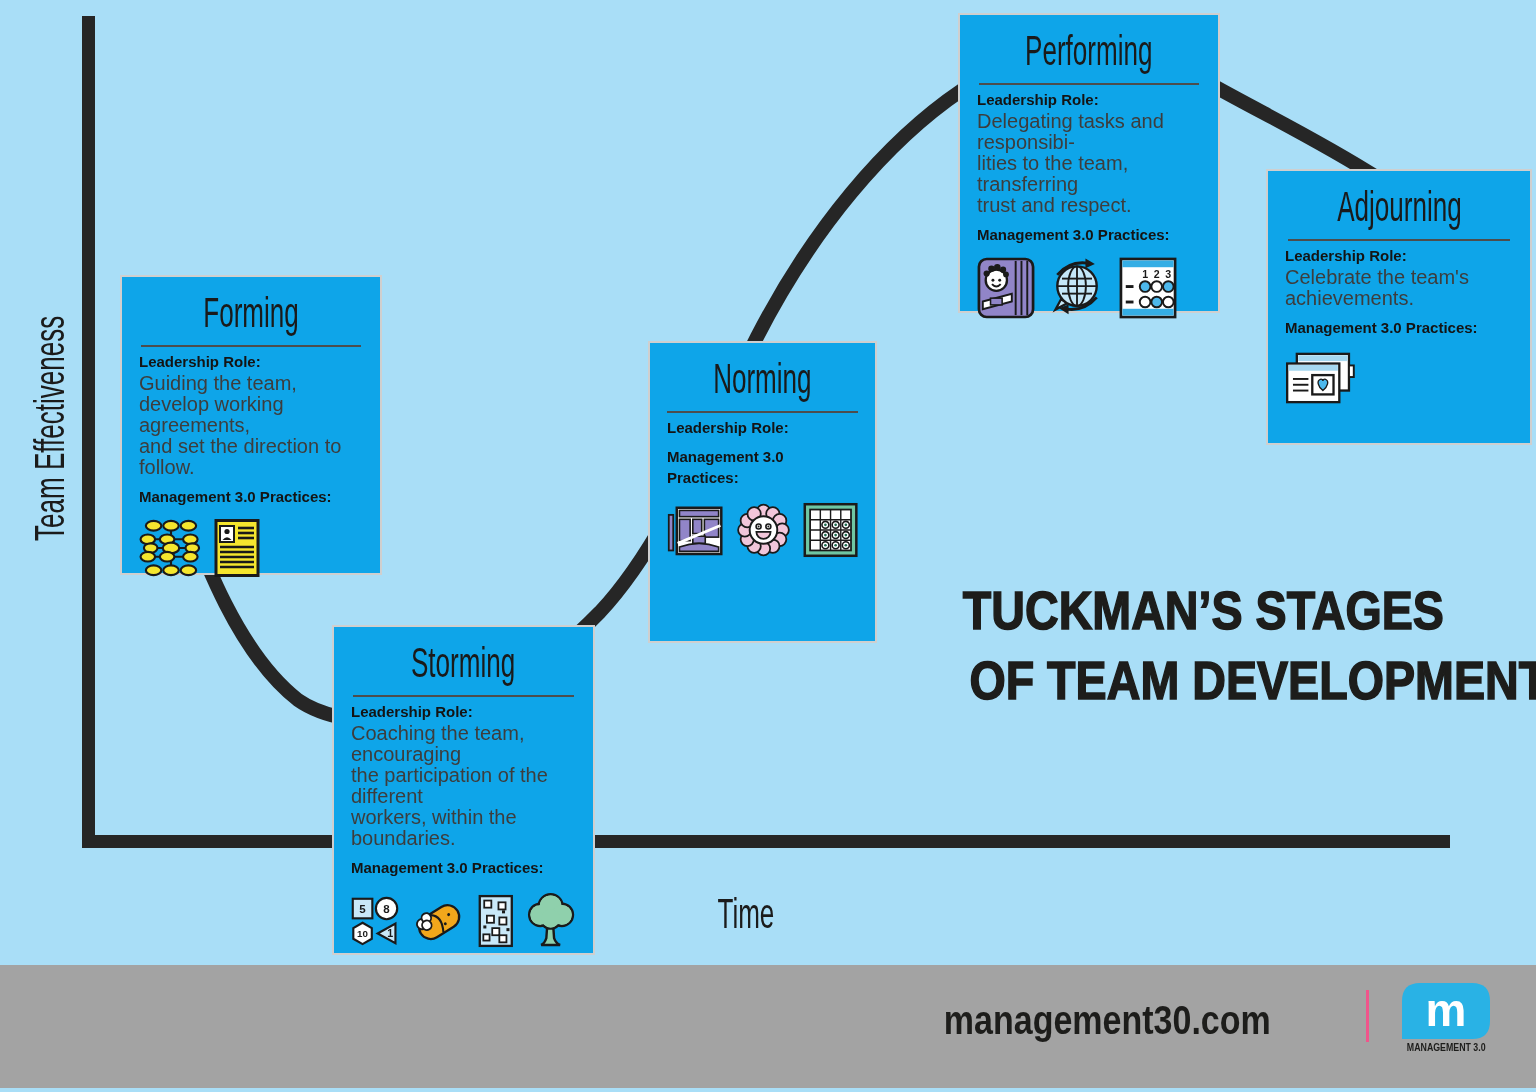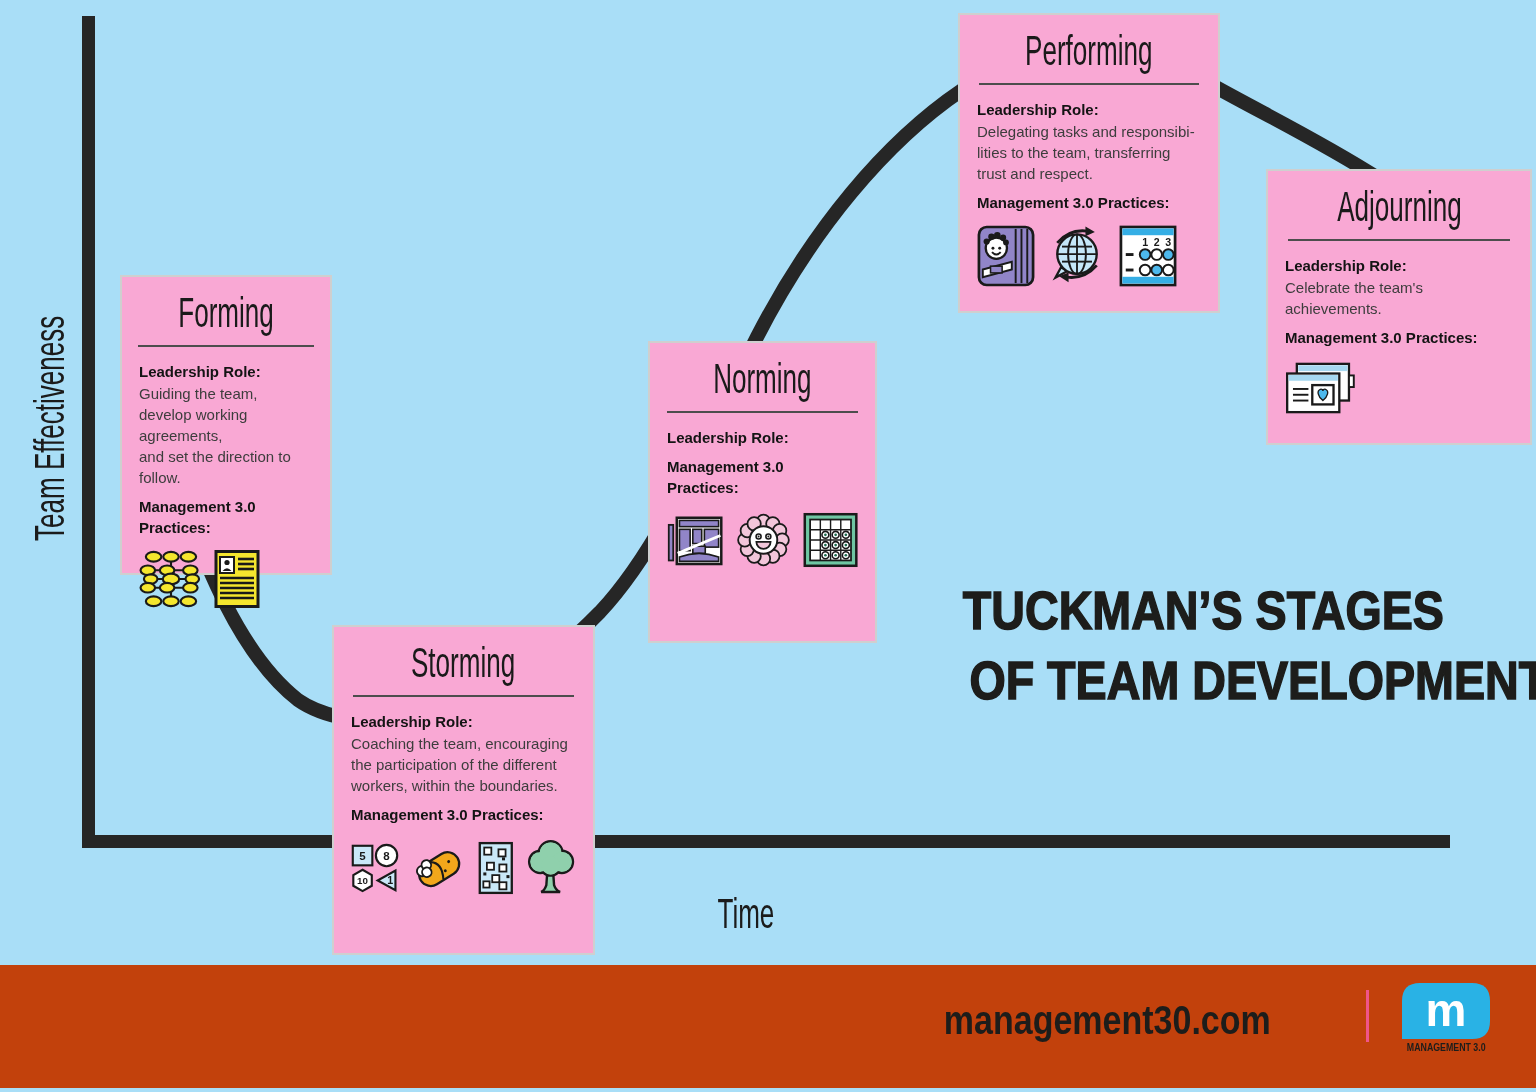--- a/index.html
+++ b/index.html
@@ -24,32 +24,32 @@
            transform:rotate(-90deg);font-size:42px;color:#1b1b1b;z-index:2;}
   .x-label{position:absolute;left:646px;top:890px;width:200px;text-align:center;
            font-size:42px;color:#1b1b1b;z-index:2;}
 
   
   .main-title{position:absolute;left:930px;top:576px;width:520px;text-align:center;z-index:2;
               font-size:53px;font-weight:700;color:#1d1d1b;line-height:70px;
               -webkit-text-stroke:1.5px #1d1d1b;}
 
   
-  .card{position:absolute;background:#f9a8d4;border:2px solid #cfcfcf;box-sizing:border-box;z-index:3;}
+  .card{position:absolute;background:#0ea5e9;border:2px solid #cfcfcf;box-sizing:border-box;z-index:3;}
   .card-title-wrap{text-align:center;margin-top:10px;height:52px;}
   .card-title{font-size:42px;color:#1a1a1a;line-height:52px;}
   .card-rule{width:85%;margin:6px auto 0 auto;border-top:2px solid #4d4d4d;}
-  .card-body{padding:14px 17px 0 17px;}
+  .card-body{padding:4px 17px 0 17px;}
   .lead-label,.prac-label{font-size:15px;font-weight:bold;color:#141414;line-height:21px;}
-  .lead-text{font-size:15px;color:#3d3d3d;line-height:21px;white-space:pre-line;margin-top:1px;}
+  .lead-text{font-size:20px;color:#3d3d3d;line-height:21px;white-space:pre-line;margin-top:1px;}
   .prac-label{margin-top:8px;}
   .icon-row{display:flex;align-items:flex-end;gap:11px;margin-top:12px;}
 
   
-  .footer-band{position:absolute;left:0;top:965px;width:1536px;height:123px;background:#c2410c;z-index:4;}
+  .footer-band{position:absolute;left:0;top:965px;width:1536px;height:123px;background:#a3a3a3;z-index:4;}
   .website{position:absolute;left:0px;top:33px;width:1300px;text-align:right;font-size:40px;
            font-weight:700;color:#1d1d1b;}
   .divider{position:absolute;left:1366px;top:25px;width:3px;height:52px;background:#f0558b;}
   .logo{position:absolute;left:1402px;top:18px;width:88px;height:56px;}
   .brand-name{position:absolute;left:1386px;top:76px;width:120px;text-align:center;
               font-size:11px;font-weight:700;color:#1d1d1b;}
   svg text{font-family:"Liberation Sans", sans-serif;}
 </style>
 </head>
 <body>
@@ -70,21 +70,21 @@
   <div class="y-axis"></div>
   <div class="x-axis"></div>
   <div class="y-label"><span class="cond">Team Effectiveness</span></div>
   <div class="x-label"><span class="cond">Time</span></div>
 
   <div class="main-title">
     <span class="cond88">TUCKMAN’S STAGES</span><br>
     <span class="cond88">OF TEAM DEVELOPMENT</span>
   </div>
 
-  <div class="card" style="left:120px;top:275px;width:212px;height:300px;">
+  <div class="card" style="left:120px;top:275px;width:262px;height:300px;">
     <div class="card-title-wrap"><span class="card-title cond">Forming</span></div>
     <div class="card-rule"></div>
     <div class="card-body">
       <div class="lead-label">Leadership Role:</div>
       <div class="lead-text">Guiding the team,
 develop working agreements,
 and set the direction to follow.</div>
       <div class="prac-label">Management 3.0 Practices:</div>
       <div class="icon-row">
         <svg width="64" height="58" viewBox="0 0 66 60">

